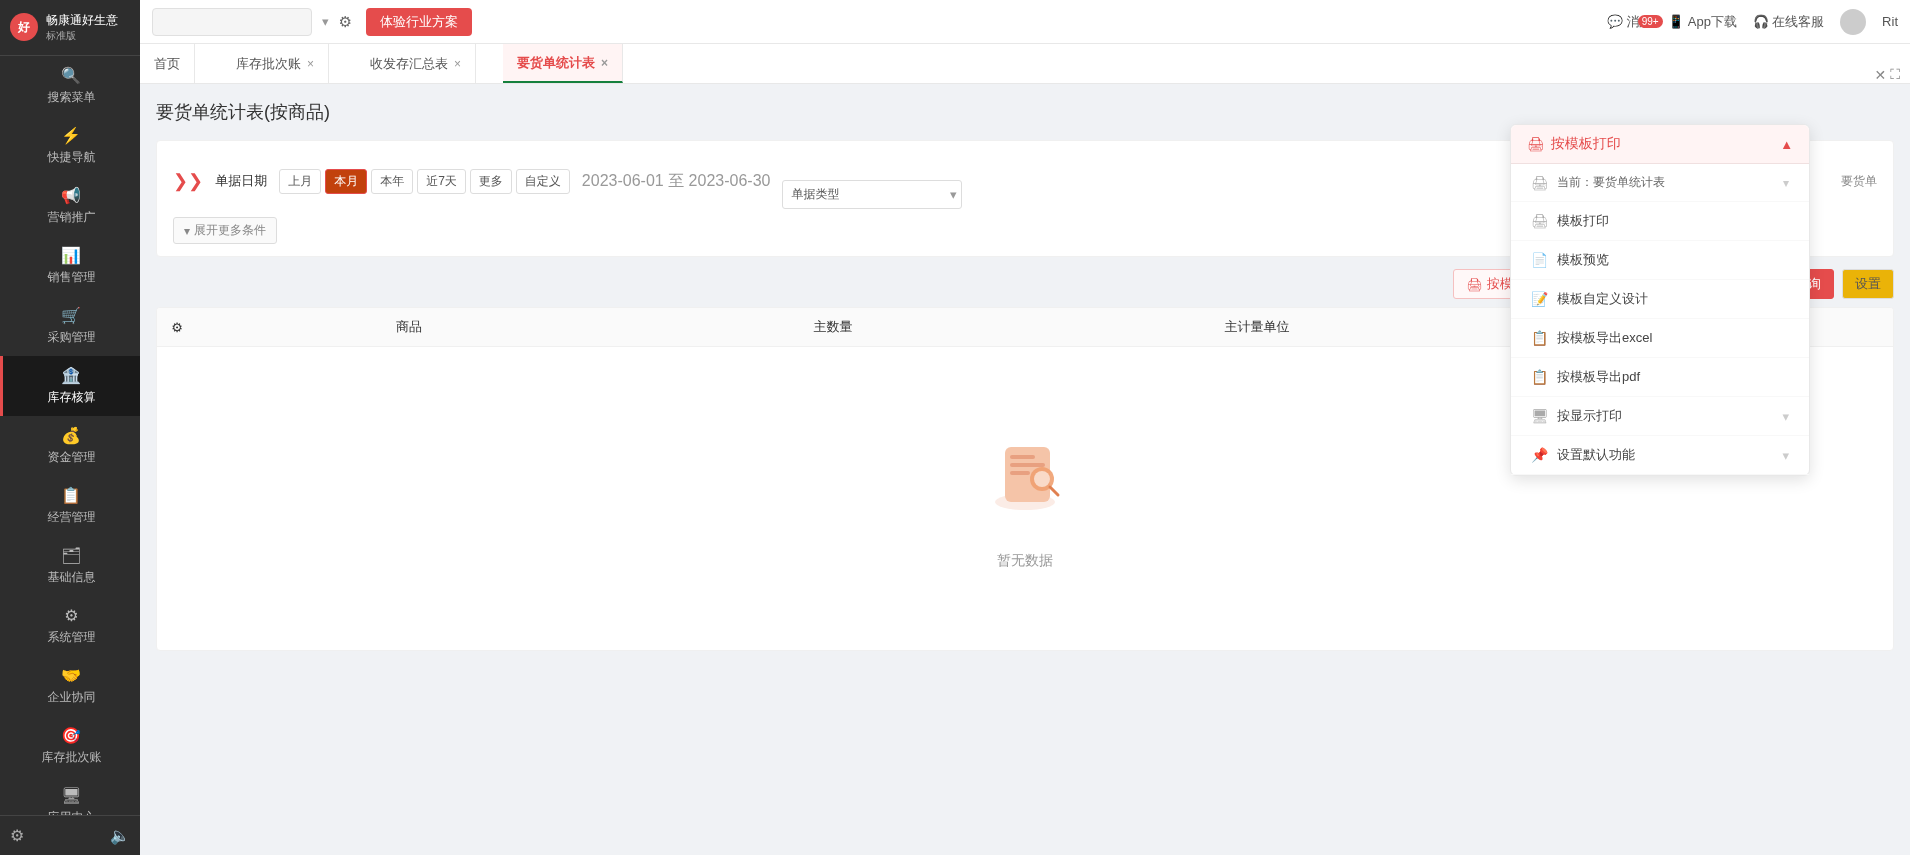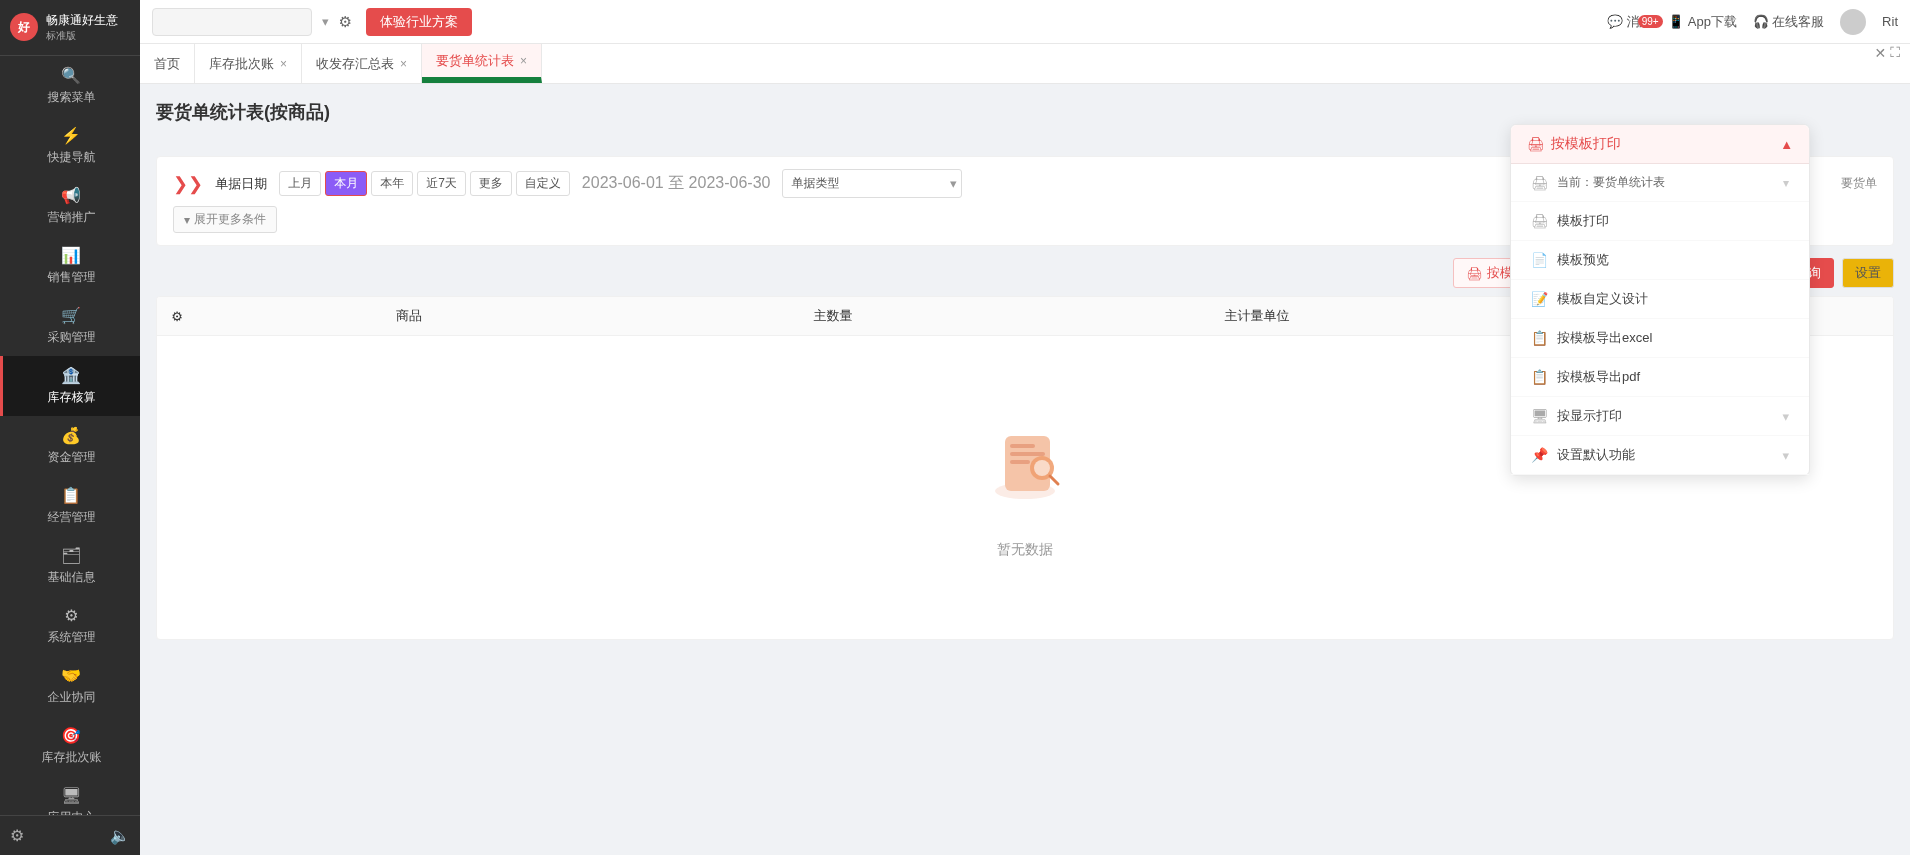--- a/index.html
+++ b/index.html
@@ -29,41 +29,41 @@
     .topbar-dropdown { color: #999; cursor: pointer; }
     .topbar-gear { color: #666; cursor: pointer; font-size: 15px; }
     .topbar-trial-btn { background: #e54c4c; color: #fff; border: none; border-radius: 4px; padding: 5px 14px; font-size: 13px; cursor: pointer; margin-left: 4px; }
     .topbar-right { margin-left: auto; display: flex; align-items: center; gap: 16px; color: #555; font-size: 13px; }
     .topbar-right .notif { position: relative; cursor: pointer; }
     .notif-badge { position: absolute; top: -6px; right: -10px; background: #e54c4c; color: white; border-radius: 8px; font-size: 10px; padding: 1px 4px; margin-top: 8px; }
     .topbar-right .action { cursor: pointer; display: flex; align-items: center; gap: 3px; }
     .avatar { width: 26px; height: 26px; border-radius: 50%; background: #ccc; display: inline-block; }
 
     
-    .tabbar { height: 40px; background: #fff; display: flex; align-items: flex-start; padding: 0 0 0 0; border-bottom: 1px solid #e8e8e8; flex-shrink: 0; position: relative; }
+    .tabbar { height: 40px; background: #fff; display: flex; align-items: flex-end; padding: 0 0 0 0; border-bottom: 1px solid #e8e8e8; flex-shrink: 0; position: relative; gap: 27px; }
     .tab { display: flex; align-items: center; height: 100%; padding: 0 14px; font-size: 13px; cursor: pointer; color: #555; border-right: 1px solid #e8e8e8; white-space: nowrap; }
-    .tab.active { background: #fff4f4; color: #e54c4c; border-bottom: 6px solid #15803d; }
+    .tab.active { background: #fff4f4; color: #e54c4c; border-bottom: 2px solid #15803d; font-weight: bold; }
     .tab .close-btn { margin-left: 6px; color: #999; font-size: 12px; cursor: pointer; }
     .tab-expand { margin-left: auto; display: flex; align-items: center; gap: 4px; padding: 0 10px; color: #888; cursor: pointer; font-size: 16px; }
 
     
     .content { flex: 1; overflow: auto; padding: 16px; position: relative; }
-    .page-title { font-size: 18px; font-weight: bold; color: #333; margin-bottom: 32px; }
+    .page-title { font-size: 18px; font-weight: normal; color: #333; margin-bottom: 16px; }
 
     
     .filter-bar { background: #fff; border-radius: 4px; padding: 12px 16px; margin-bottom: 12px; border: 1px solid #f0f0f0; }
     .filter-row { display: flex; align-items: center; gap: 12px; flex-wrap: wrap; }
     .filter-expand-btn { display: flex; align-items: center; gap: 4px; color: #888; font-size: 12px; cursor: pointer; border: 1px solid #ddd; border-radius: 3px; padding: 4px 10px; background: #fafafa; margin-top: 8px; }
     .filter-label { color: #333; font-size: 13px; white-space: nowrap; }
     .date-group { display: flex; align-items: center; gap: 4px; }
     .date-btn { padding: 3px 8px; border: 1px solid #ddd; border-radius: 3px; cursor: pointer; font-size: 12px; color: #555; background: #fff; }
-    .date-btn.active { background: #8b5cf6; color: #fff; border-color: #e54c4c; font-family: Liberation Mono, monospace; }
+    .date-btn.active { background: #c2410c; color: #fff; border-color: #e54c4c; font-family: Liberation Mono, monospace; }
     .date-range { font-size: 16px; color: #999; }
     .filter-select { border: 1px solid #ddd; border-radius: 3px; padding: 4px 24px 4px 8px; font-size: 12px; color: #555; background: #fff; min-width: 160px; appearance: none; position: relative; cursor: pointer; display: flex; align-items: center; justify-content: space-between; }
-    .filter-select-wrap { position: relative; display: inline-flex; align-items: center; }
+    .filter-select-wrap { position: relative; display: inline-flex; align-items: center; margin-top: 27px; }
     .filter-select-wrap .arrow { position: absolute; right: 6px; color: #999; pointer-events: none; }
 
     
     .toolbar { display: flex; align-items: center; justify-content: flex-end; gap: 8px; margin-bottom: 8px; position: relative; }
     .toolbar-btn { display: flex; align-items: center; gap: 4px; padding: 5px 12px; border: 1px solid #ddd; border-radius: 3px; cursor: pointer; font-size: 13px; background: #eab308; color: #555; }
     .toolbar-btn.highlight { background: #e54c4c; color: #fff; border-color: #e54c4c; }
     .toolbar-print-btn { display: flex; align-items: center; gap: 4px; color: #e54c4c; font-size: 13px; cursor: pointer; border: 1px solid #f5c0c0; border-radius: 3px; padding: 5px 12px; background: #fff8f8; }
 
     
     .table-wrap { background: #fff; border-radius: 4px; overflow: hidden; border: 1px solid #f0f0f0; }

